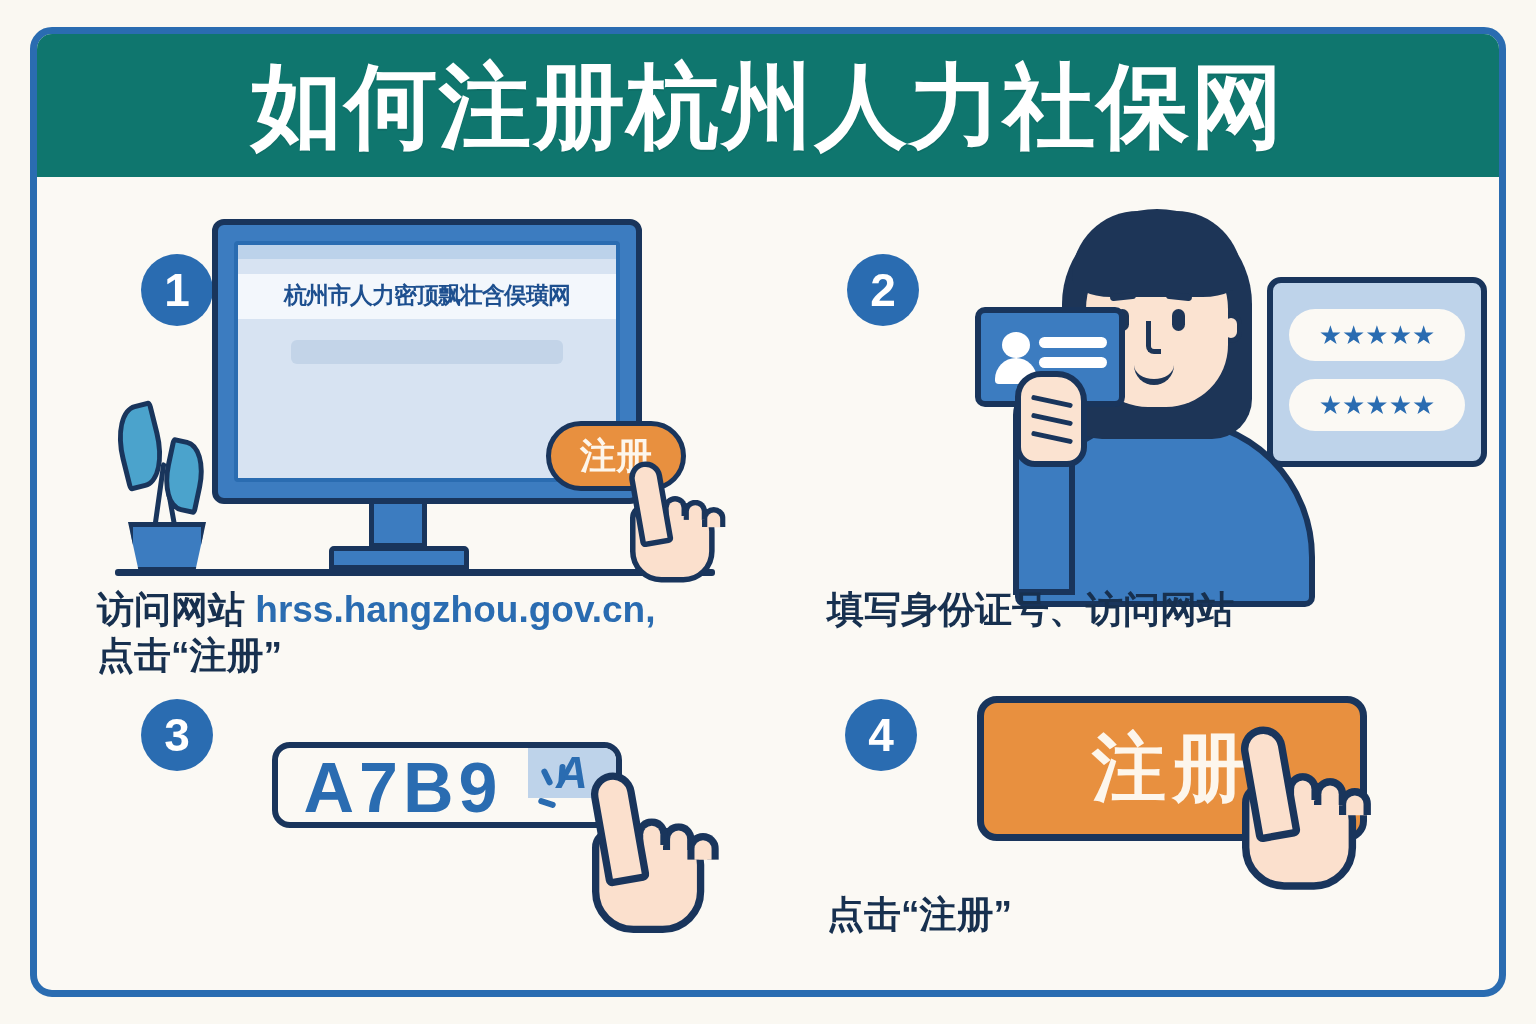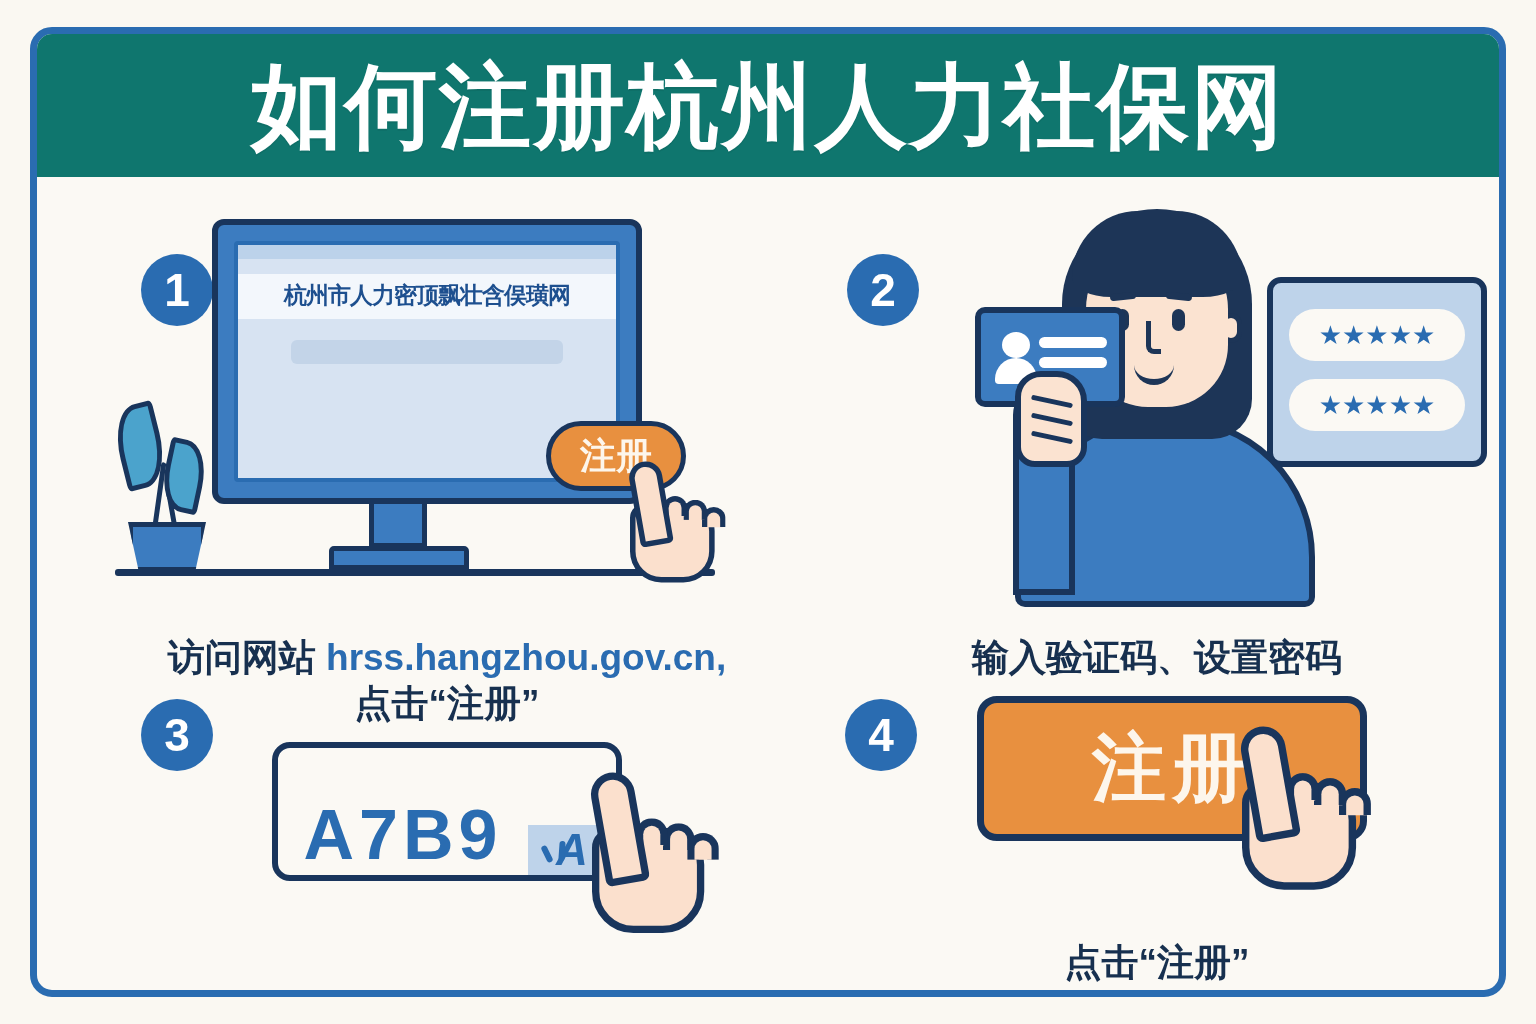--- a/index.html
+++ b/index.html
@@ -53,27 +53,25 @@
     line-height: 1;
   }
   #badge1 { left: 44px; top: 55px; }
   #badge2 { left: 20px; top: 55px; }
   #badge3 { left: 44px; top: 25px; }
   #badge4 { left: 18px; top: 25px; }
 
   .caption {
     position: absolute;
     width: 100%;
-    text-align: center;
     color: #17304f;
     font-size: 37px;
     font-weight: 700;
     line-height: 1.25;
     white-space: nowrap;
-    margin-top: 48px;
   }
   .caption .url { color: #2a6cb1; font-weight: 700; }
 
   
   #monitor {
     position: absolute; left: 115px; top: 20px;
     width: 430px; height: 285px;
     background: #3c7cc0;
     border: 6px solid #19355c;
     border-radius: 12px;
@@ -359,26 +357,26 @@
     position: absolute; height: 5px; background: #19355c; border-radius: 3px;
     width: 42px; left: 10px;
   }
   #fl1 { top: 22px; transform: rotate(12deg); }
   #fl2 { top: 40px; transform: rotate(12deg); }
   #fl3 { top: 58px; transform: rotate(12deg); }
 
   
   #captcha-box {
     position: absolute; left: 175px; top: 68px;
-    width: 350px; height: 139px;
+    width: 350px; height: 86px;
     background: #fbf9f4;
     border: 6px solid #19355c;
     border-radius: 18px;
     box-sizing: border-box;
-    display: flex; align-items: flex-end;
+    display: flex; align-items: flex-start;
     overflow: hidden;
   }
   #captcha-text {
     flex: 1;
     display: flex; align-items: center; justify-content: center;
     color: #2a6cb1;
     font-size: 70px; font-weight: 700;
     letter-spacing: 5px;
   }
   #captcha-refresh {
@@ -499,21 +497,21 @@
           <div class="idc-line"></div>
         </div>
       </div>
       <div id="holding-hand">
         <div class="finger-line" id="fl1"></div>
         <div class="finger-line" id="fl2"></div>
         <div class="finger-line" id="fl3"></div>
       </div>
     </div>
 
-    <div class="caption" style="top: 388px;">输入验证码、设置密码</div>
+    <div class="caption" style="top: 388px;">填写身份证号、访问网站</div>
   </div>
 
   <div class="cell" id="cell3">
     <div class="badge" id="badge3">3</div>
 
     <div id="captcha-box">
       <div id="captcha-text">A7B9</div>
       <div id="captcha-refresh">
         <div class="spark" id="sp1"></div>
         <div class="spark" id="sp2"></div>

